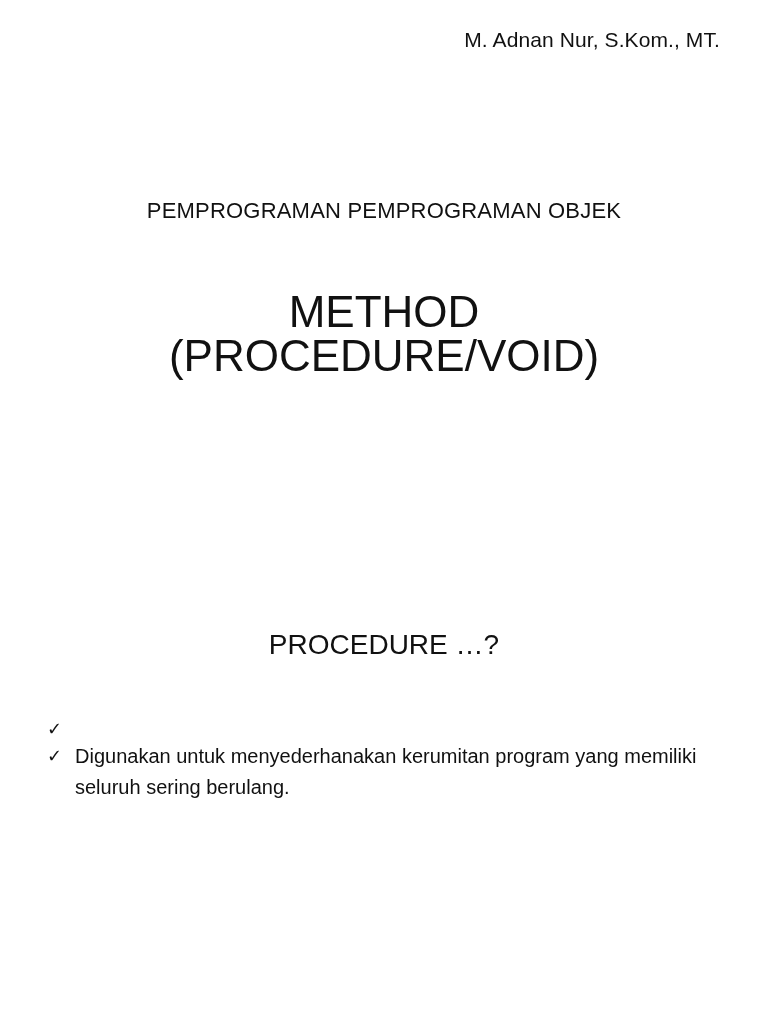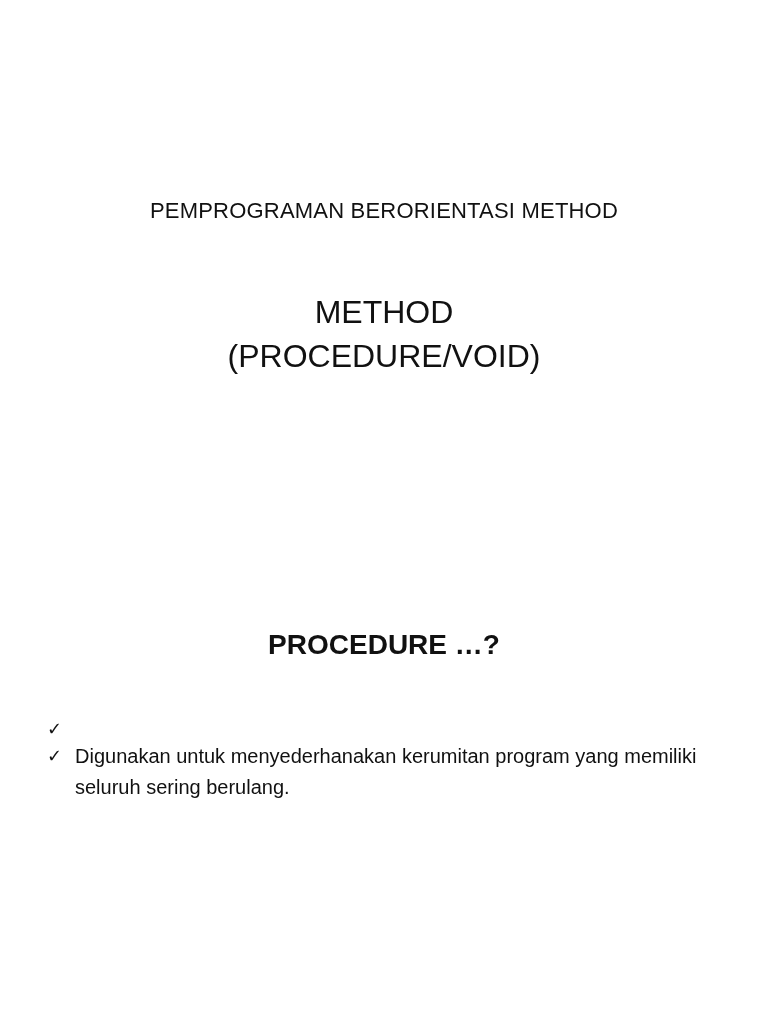--- a/index.html
+++ b/index.html
@@ -40,33 +40,33 @@
       font-size: 22px;
       letter-spacing: 0.2px;
       white-space: nowrap;
     }
     .method-title {
       position: absolute;
       top: 290px;
       left: 0;
       width: 768px;
       text-align: center;
-      font-size: 32px;
+      font-size: 44px;
       line-height: 44px;
     }
     .method-title div { white-space: nowrap; }
 
     .section-heading {
       position: absolute;
       top: 117px;
       left: 0;
       width: 768px;
       text-align: center;
       font-size: 28px;
-      font-weight: bold;
+      font-weight: normal;
       white-space: nowrap;
     }
     .bullet-list {
       position: absolute;
       top: 202px;
       left: 47px;
       width: 690px;
       margin: 0;
       padding: 0;
       list-style: none;
@@ -83,21 +83,22 @@
       left: 0;
       top: 0;
       font-size: 18px;
       line-height: 31px;
     }
   </style>
 </head>
 <body>
 
 <section class="slide slide-1">
-  <div class="course-title">PEMPROGRAMAN BERORIENTASI METHOD</div>
+  <div class="author">M. Adnan Nur, S.Kom., MT.</div>
+  <div class="course-title">PEMPROGRAMAN PEMPROGRAMAN OBJEK</div>
   <div class="method-title">
     <div>METHOD</div>
     <div>(PROCEDURE/VOID)</div>
   </div>
 </section>
 
 <section class="slide slide-2">
   <div class="section-heading">PROCEDURE …?</div>
   <ul class="bullet-list">
     <li class="bullet">

